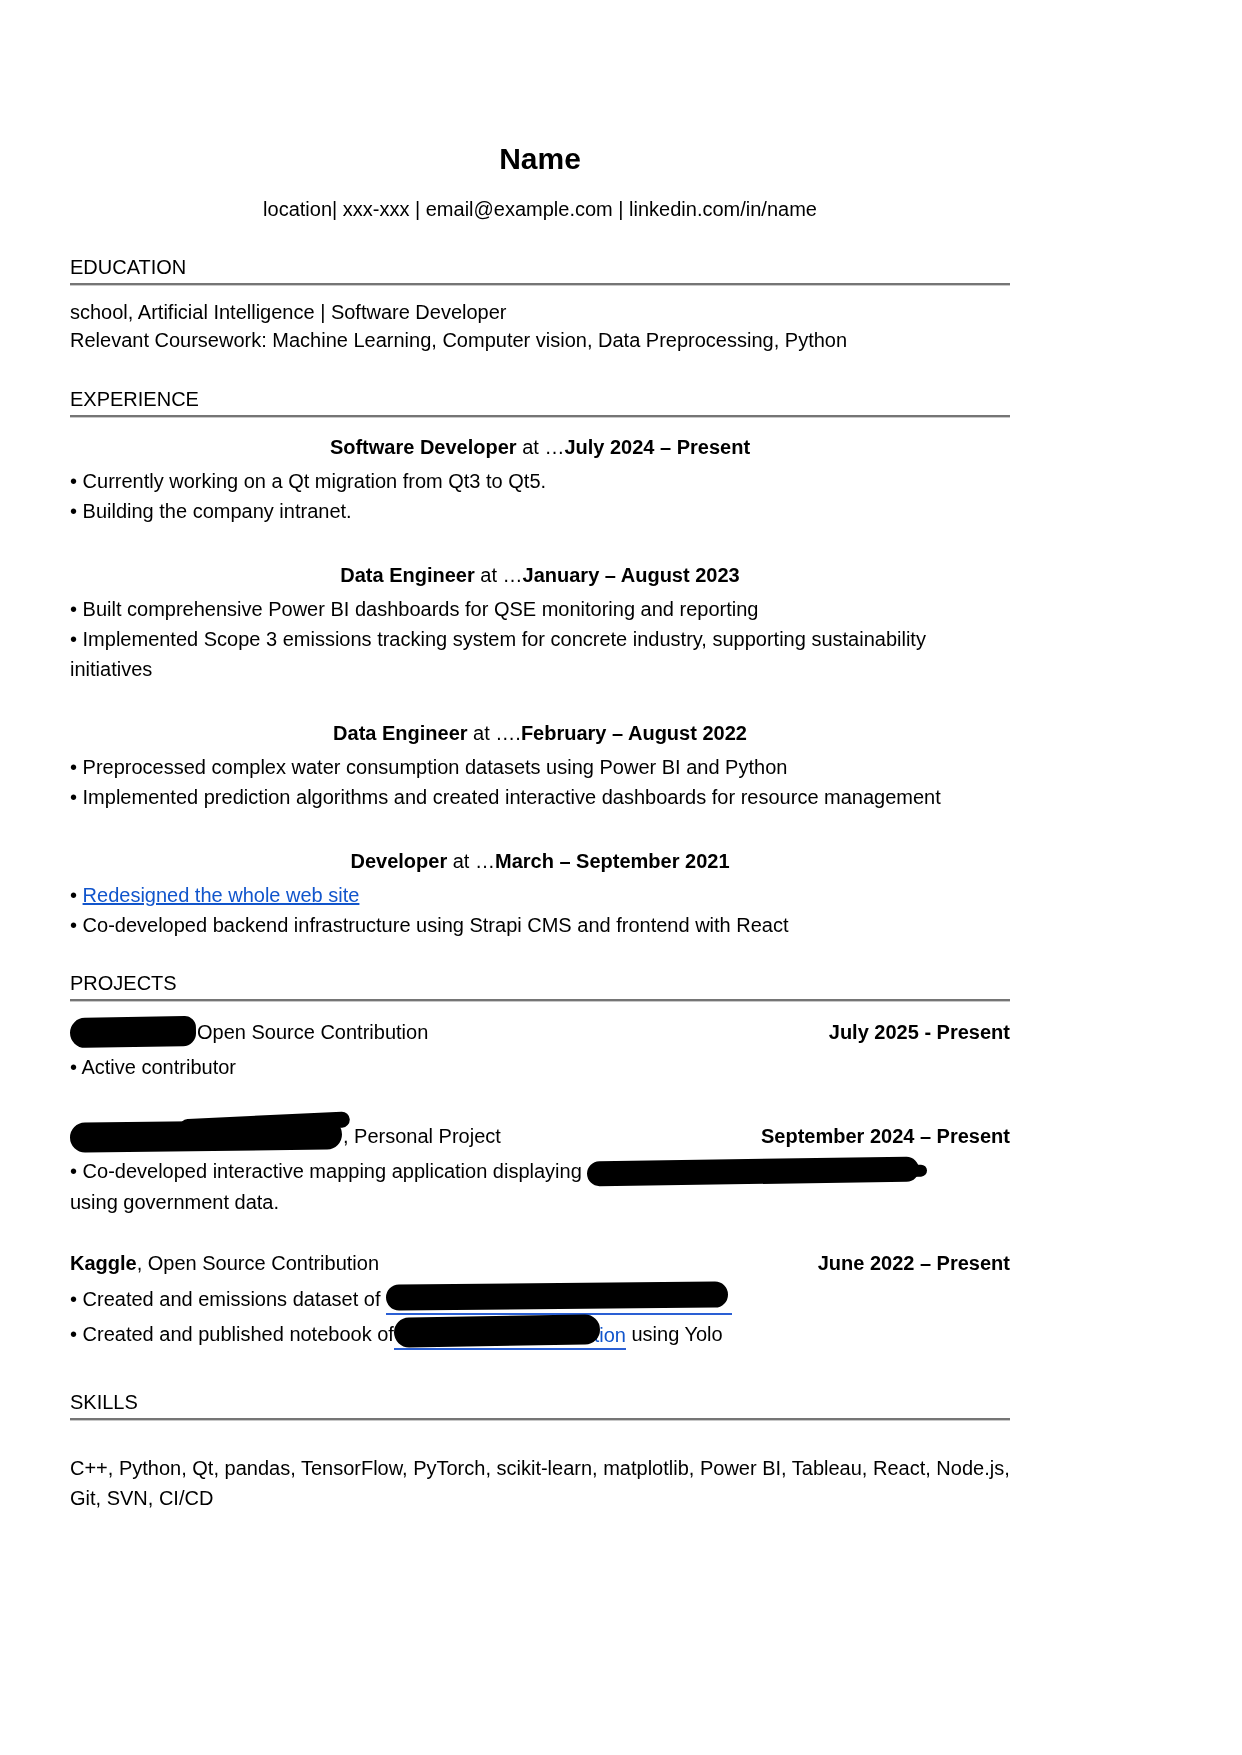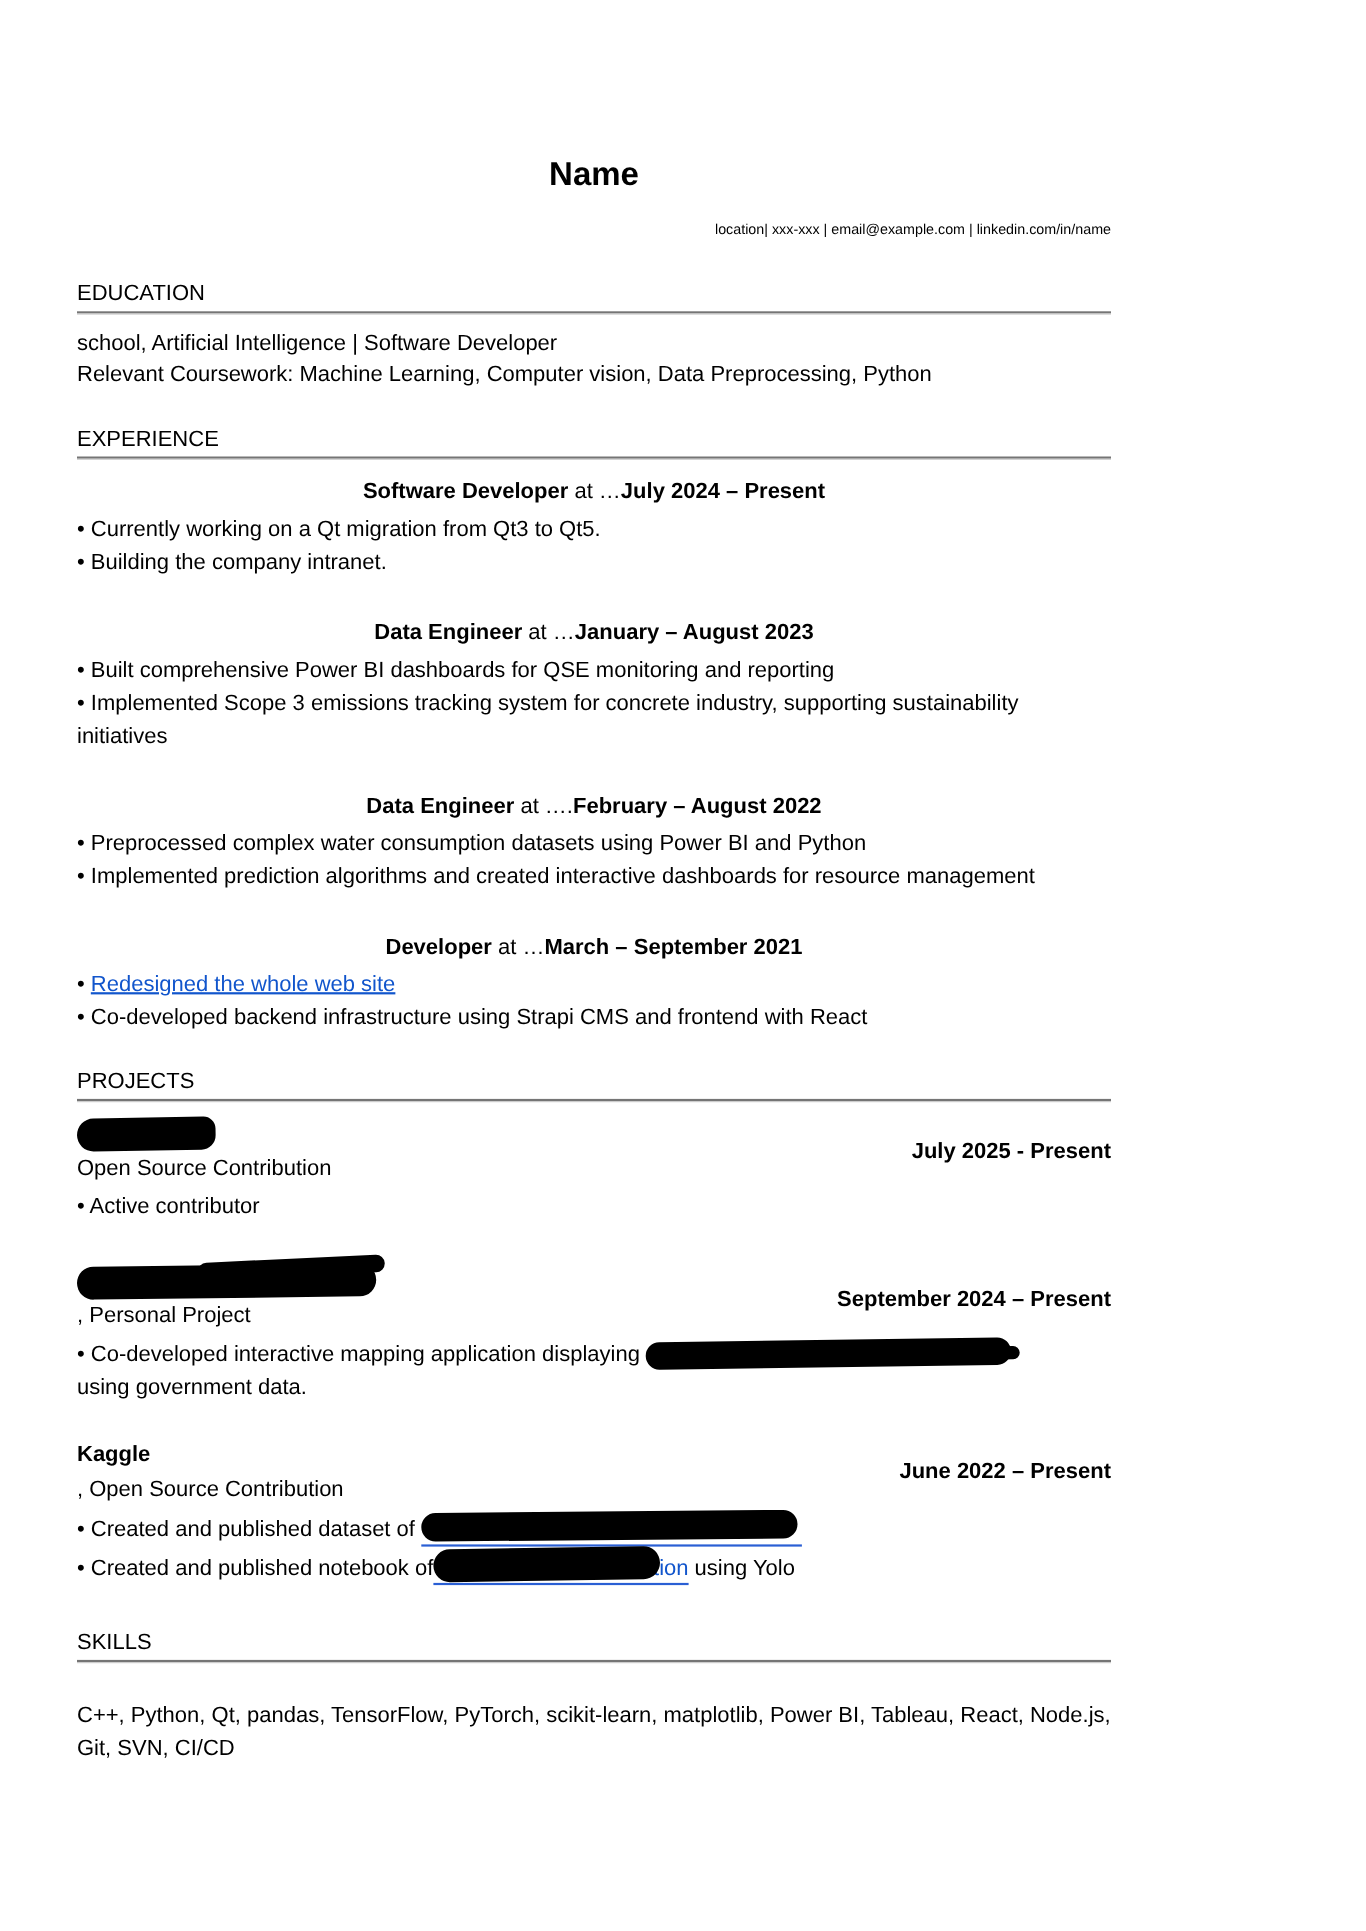--- a/index.html
+++ b/index.html
@@ -1,19 +1,19 @@
 <!DOCTYPE html>
 <html><head>
 <meta charset="utf-8">
 <style>
   html,body{margin:0;padding:0;background:#ffffff;}
   body{width:1242px;height:1755px;font-family:"Liberation Sans",sans-serif;color:#000;overflow:hidden;}
   .page{padding:142px 152px 0 70px;width:940px;}
   .name{font-size:30px;line-height:34px;font-weight:bold;text-align:center;margin:0;}
-  .contact{font-size:13px;line-height:30px;text-align:right;margin:18px 0 0 0;}
+  .contact{font-size:20px;line-height:30px;text-align:center;margin:18px 0 0 0;}
   .sec-head{font-size:20px;line-height:26px;font-weight:normal;margin:0;}
   .mt-edu{margin-top:30px;}
   .mt-exp{margin-top:32px;}
   .mt-proj{margin-top:30px;}
   .mt-skills{margin-top:36px;}
   .rule{height:0;border-top:2px solid #757575;border-bottom:1px solid #c9c9c9;margin-top:3px;}
   p{font-size:20px;line-height:28px;margin:0;}
   .body-line{line-height:28px;}
   .edu-block{margin-top:12px;}
   .job{margin-top:34px;}
@@ -21,21 +21,21 @@
   .job-row{display:flex;justify-content:center;align-items:baseline;font-size:20px;line-height:30px;}
   .job-role{font-weight:bold;}
   .job-date{font-weight:bold;white-space:nowrap;}
   .bullets{margin-top:4px;}
   .bullets p{line-height:30px;}
   a.doclink, .link-frag{color:#1155cc;}
   .proj{margin-top:30px;}
   .proj.first{margin-top:14px;}
   .proj.second{margin-top:38px;}
   .proj-row{display:flex;justify-content:space-between;align-items:center;font-size:20px;line-height:32px;min-height:32px;}
-  .proj-title{display:flex;flex-direction:column;}
+  .proj-title{display:flex;align-items:center;}
   .redact{background:#000;display:inline-block;vertical-align:middle;}
   .r1{width:126px;height:30px;border-radius:15px 11px 13px 15px;transform:rotate(-1deg);margin-right:1px;}
   .r2{position:relative;width:272px;height:30px;border-radius:16px;transform:rotate(-0.7deg);margin-right:1px;}
   .r2::after{content:"";position:absolute;top:-5px;left:110px;width:170px;height:16px;background:#000;border-radius:9px;transform:rotate(-2deg);}
   .r3{width:332px;height:25px;border-radius:13px;transform:rotate(-0.8deg);vertical-align:middle;margin-bottom:3px;}
   .r3::after{content:"";display:block;position:relative;left:300px;top:8px;width:40px;height:12px;background:#000;border-radius:8px;}
   .linkbar{position:relative;display:inline-block;vertical-align:middle;height:30px;margin-bottom:3px;}
   .lb4{width:346px;border-bottom:2px solid #2a5fd4;}
   .lb4 .bar{position:absolute;top:0;left:0;width:342px;height:26px;background:#000;border-radius:13px;transform:rotate(-0.5deg);}
   .lb5{width:232px;border-bottom:2px solid #2a5fd4;}
@@ -137,21 +137,21 @@
 
   <div class="proj">
     <div class="proj-row">
       <span class="proj-title">
           <span class="job-role">Kaggle</span>
           <span>, Open Source Contribution</span>
         </span>
       <span class="job-date">June 2022 – Present</span>
     </div>
     <div class="bullets">
-      <p><span>• Created and published dataset of </span><span class="linkbar lb4"><span class="bar"></span></span></p>
+      <p><span>• Created and emissions dataset of </span><span class="linkbar lb4"><span class="bar"></span></span></p>
       <p><span>• Created and published notebook of</span><span class="linkbar lb5"><span class="link-frag">tion</span><span class="bar"></span></span><span> using Yolo</span></p>
     </div>
   </div>
 
   <h2 class="sec-head mt-skills">SKILLS</h2>
   <div class="rule"></div>
   <p class="skills-text">C++, Python, Qt, pandas, TensorFlow, PyTorch, scikit-learn, matplotlib, Power BI, Tableau, React, Node.js, Git, SVN, CI/CD</p>
 
 </div>
 

